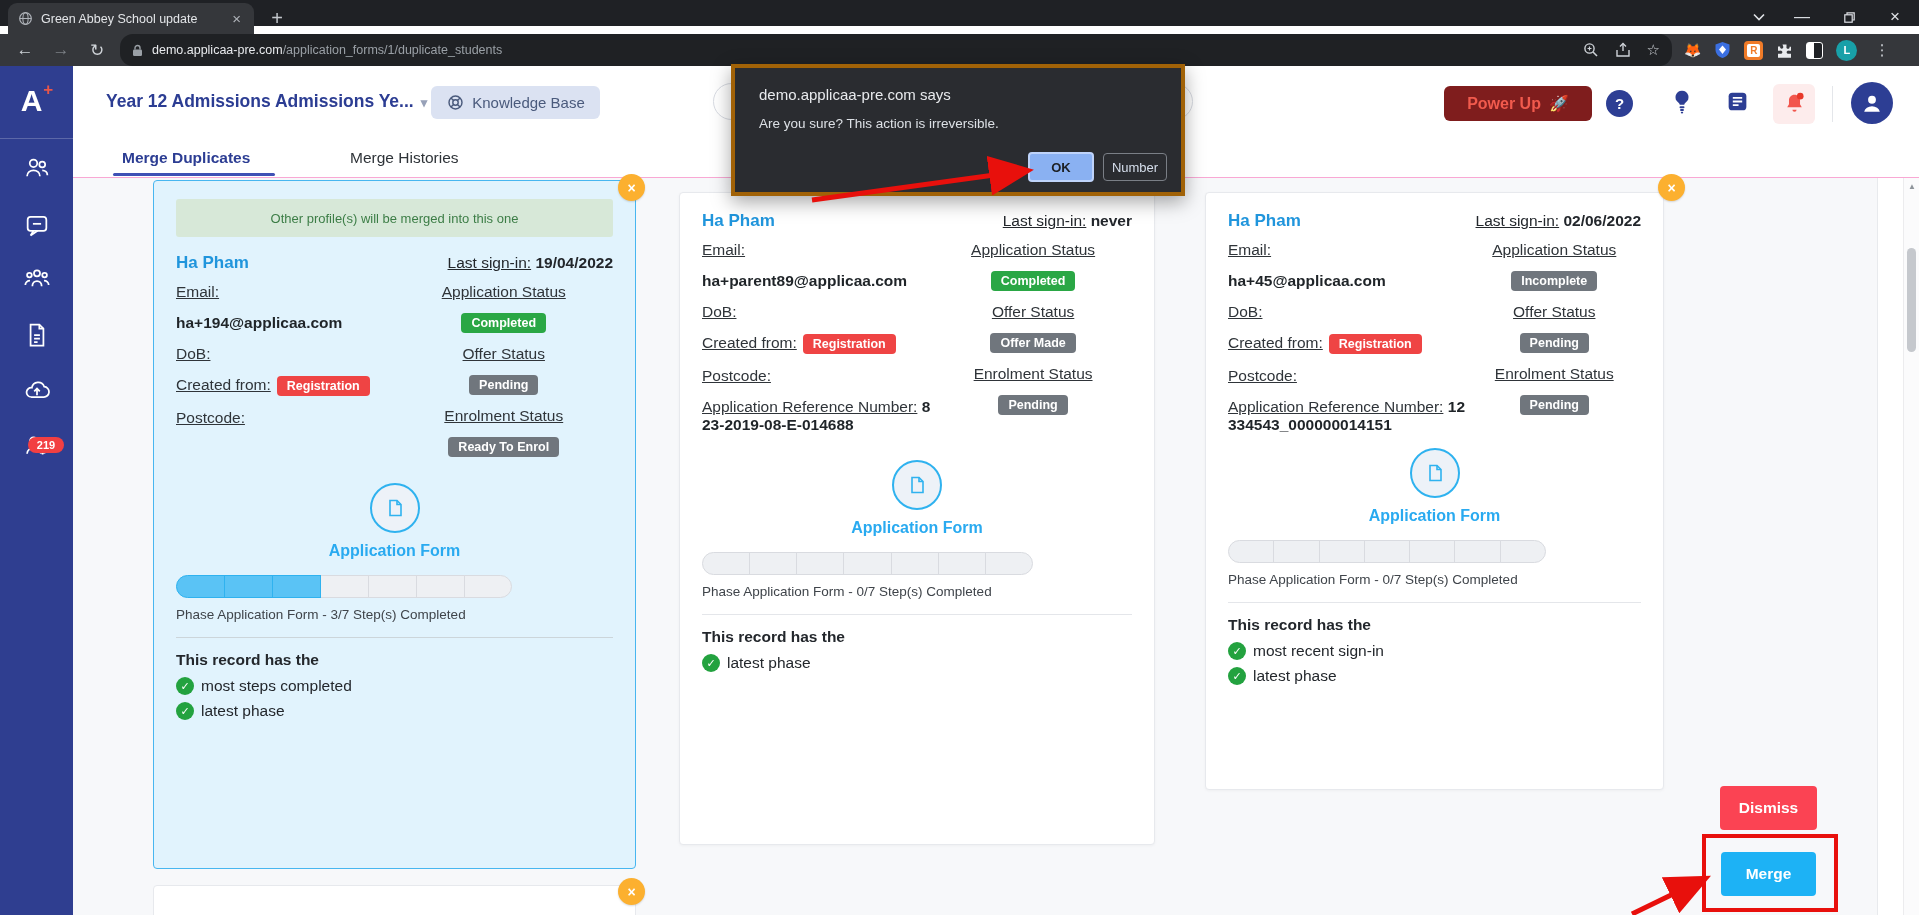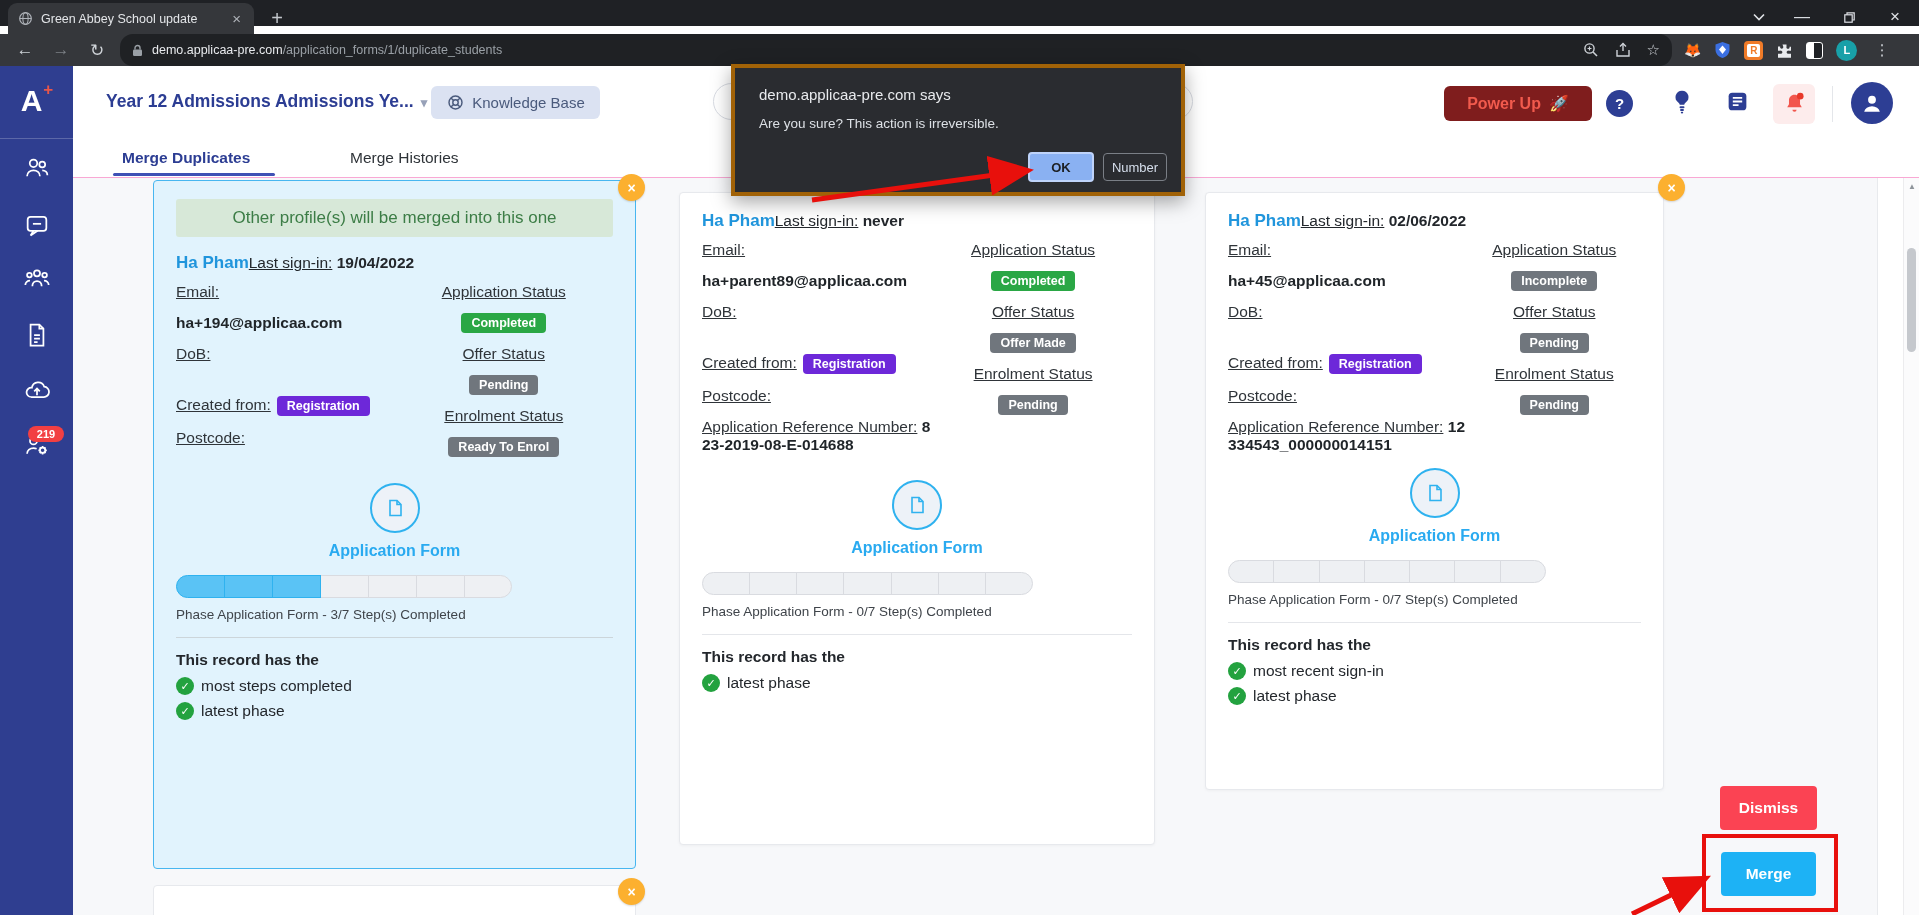--- a/index.html
+++ b/index.html
@@ -25,21 +25,21 @@
   .avatarL{width:21px;height:21px;border-radius:50%;background:#18a0a8;color:#fff;font-size:11px;font-weight:bold;display:flex;align-items:center;justify-content:center;}
   .kebab{color:#ced2d7;font-size:15px;letter-spacing:0;margin-left:4px;}
 
   
   #page{position:absolute;left:0;top:66px;width:1919px;height:849px;background:#fff;}
   #sidebar{position:absolute;left:0;top:0;width:73px;height:849px;background:#2f3e90;}
   .logo{position:absolute;left:0;top:18px;width:73px;text-align:center;color:#fff;font-size:30px;font-weight:bold;}
   .logoplus{color:#e8564a;font-size:17px;vertical-align:top;position:relative;top:-4px;left:1px;}
   .sdiv{position:absolute;left:0;top:72px;width:73px;height:1px;background:rgba(255,255,255,0.22);}
   .snav{position:absolute;left:23px;width:28px;height:28px;}
-  .sbadge{position:absolute;left:28px;top:360px;min-width:26px;padding:2px 5px;background:#f23f42;border-radius:10px;color:#fff;font-size:11px;font-weight:bold;text-align:center;z-index:2;}
+  .sbadge{position:absolute;left:28px;top:371px;min-width:26px;padding:2px 5px;background:#f23f42;border-radius:10px;color:#fff;font-size:11px;font-weight:bold;text-align:center;z-index:2;}
 
   #apphdr{position:absolute;left:73px;top:0;width:1846px;height:74px;background:#fff;}
   .apptitle{position:absolute;left:33px;top:25px;font-size:17.5px;font-weight:bold;color:#2c3d93;white-space:nowrap;}
   .caret{color:#97a1b8;font-size:13px;margin-left:7px;}
   .kbpill{position:absolute;left:358px;top:20px;width:169px;height:33px;background:#dbe2f2;border-radius:6px;display:flex;align-items:center;justify-content:center;gap:7px;color:#4a5a7c;font-size:15px;}
   .searchpill{position:absolute;left:640px;top:17px;width:480px;height:37px;background:#fff;border:1px solid #d8dbe2;border-radius:19px;box-sizing:border-box;}
   .powerpill{position:absolute;left:1371px;top:20px;width:148px;height:35px;background:#7f1d1d;border-radius:6px;display:flex;align-items:center;justify-content:center;gap:8px;color:#f15a4d;font-size:16px;font-weight:bold;}
   .qcircle{position:absolute;left:1533px;top:24px;width:27px;height:27px;border-radius:50%;background:#2d3e94;color:#fff;font-weight:bold;font-size:15px;display:flex;align-items:center;justify-content:center;}
   .hic{position:absolute;}
   .bellbox{position:absolute;left:1700px;top:18px;width:42px;height:40px;background:#fdecec;border-radius:6px;display:flex;align-items:center;justify-content:center;}
@@ -59,39 +59,39 @@
   .cthumb{position:absolute;left:3px;top:70px;width:9px;height:104px;background:#c5c8cd;border-radius:5px;}
 
   
   .card{position:absolute;box-sizing:border-box;border-radius:4px;padding:18px 22px;}
   .c1{left:80px;top:2px;width:483px;height:689px;background:#e1f3fd;border:1.5px solid #47b6f0;}
   .cwhite{background:#fff;border:1px solid #e7e9ed;box-shadow:0 1px 3px rgba(0,0,0,0.04);}
   .c2{left:606px;top:14px;width:476px;height:653px;}
   .c3{left:1132px;top:14px;width:459px;height:598px;}
   .peekcard{position:absolute;left:80px;top:707px;width:483px;height:40px;background:#fff;border:1px solid #e7e9ed;border-radius:4px;box-sizing:border-box;}
   .closebtn{position:absolute;width:27px;height:27px;border-radius:50%;background:#fcb02f;color:#fff;font-size:14px;font-weight:bold;display:flex;align-items:center;justify-content:center;z-index:5;box-shadow:0 1px 2px rgba(0,0,0,0.15);}
-  .banner{height:38px;background:#d7e8d8;border-radius:3px;display:flex;align-items:center;justify-content:center;color:#3c7d46;font-size:17px;margin-bottom:16px;}
-  .namerow{display:flex;justify-content:flex-start;align-items:baseline;margin-bottom:8px;}
+  .banner{height:38px;background:#d7e8d8;border-radius:3px;display:flex;align-items:center;justify-content:center;color:#3c7d46;font-size:13px;margin-bottom:16px;}
+  .namerow{display:flex;justify-content:space-between;align-items:baseline;margin-bottom:8px;}
   .pname{color:#2095dc;font-size:17px;font-weight:bold;}
   .lsi{font-size:15.5px;color:#23272c;}
   .lbl{font-size:15.5px;color:#2f3439;}
   .u{text-decoration:underline;}
   .val{font-size:15.5px;font-weight:bold;color:#1f2428;word-break:break-all;}
   .fields{display:flex;margin-top:10px;}
   .fl{width:54%;}
   .c1 .fl{width:50%;}
   .fr{width:46%;text-align:center;}
   .c1 .fr{width:50%;}
   .fl > div{margin-top:13px;}
   .fl > div:first-child{margin-top:0;}
   .cfrow .badge{margin-left:6px;}
   .fr > div{margin-top:12px;}
   .fr > div:first-child{margin-top:0;}
   .badge{display:inline-block;padding:3px 10px;border-radius:4px;color:#fff;font-size:12.5px;font-weight:bold;}
-  .teal{background:#6d28d9;margin-top:20px;}
+  .teal{background:#ef4444;}
   .green{background:#2aa745;}
   .gray{background:#70767d;}
   .formsec{text-align:center;margin-top:26px;}
   .ficon{width:46px;height:46px;border-radius:50%;border:2px solid #2fb2ef;background:#edf2f8;margin:0 auto;display:flex;align-items:center;justify-content:center;}
   .ftitle{color:#29aaf0;font-size:16px;font-weight:bold;margin-top:9px;}
   .pbar{display:flex;width:77%;margin-top:15px;}
   .seg{flex:1;height:23px;background:#eef0f3;border:1px solid #d9dbe0;margin-left:-1px;box-sizing:border-box;}
   .seg.first{border-radius:12px 0 0 12px;margin-left:0;}
   .seg.last{border-radius:0 12px 12px 0;}
   .seg.fill{background:#5ac3f5;border-color:#2fb2ef;position:relative;z-index:1;}

